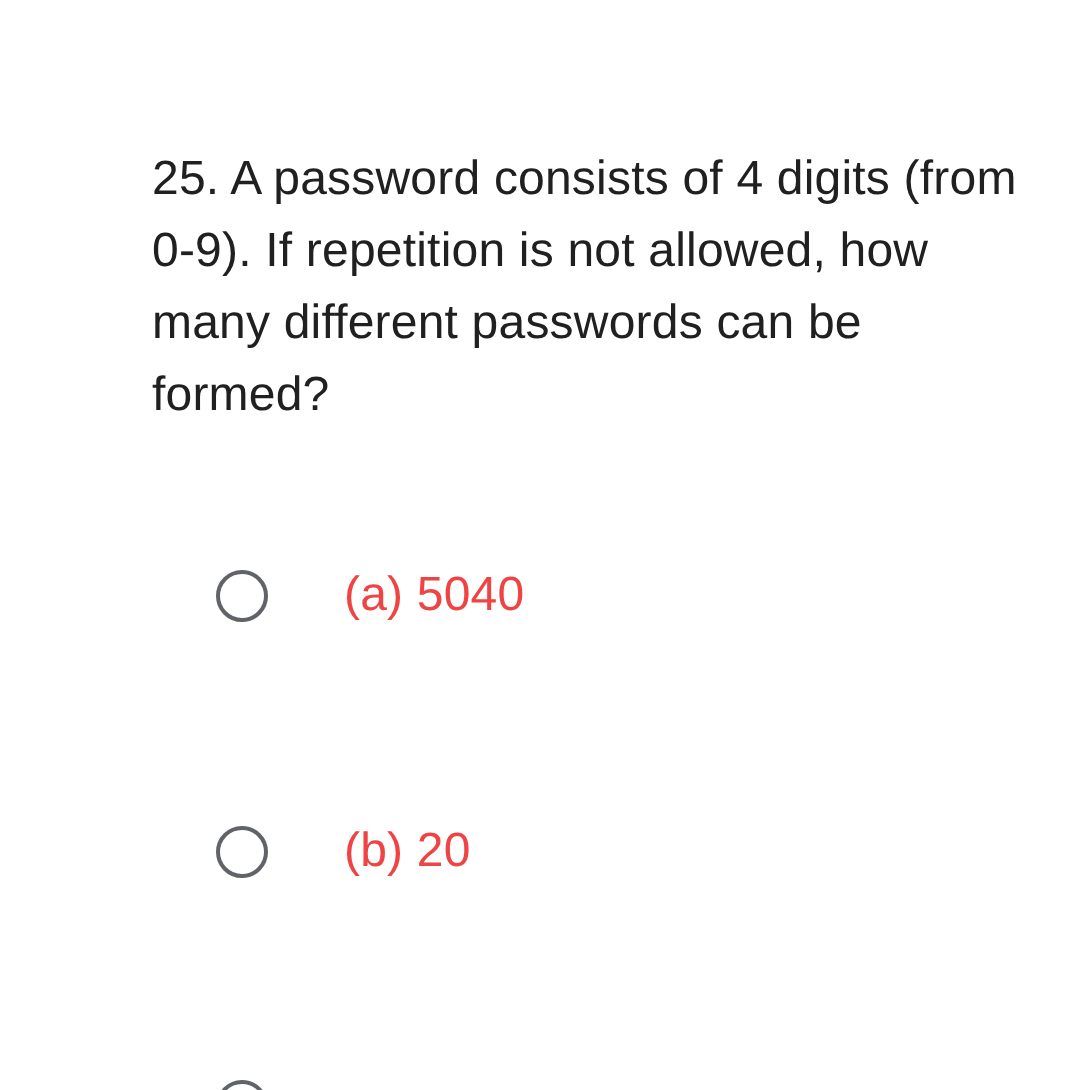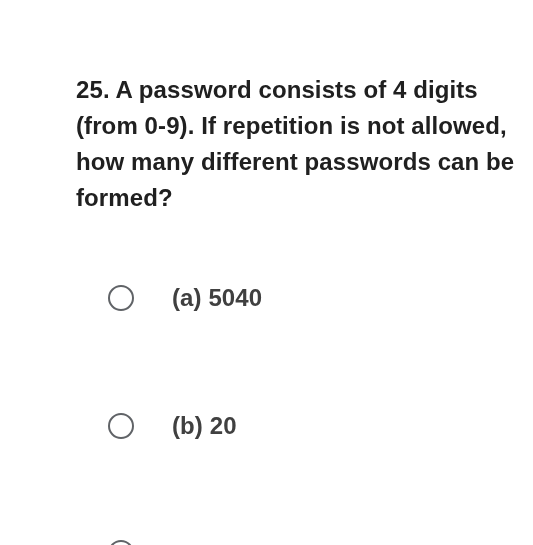--- a/index.html
+++ b/index.html
@@ -1,19 +1,18 @@
 <!DOCTYPE html>
 <html><head>
   <meta charset="utf-8">
   <style>
     * {
       margin: 16px;
       padding: 0;
       box-sizing: border-box;
-      font-weight: bold;
     }
     body {
       font-family: Arial, Helvetica, sans-serif;
       background: #ffffff;
       padding: 24px 28px;
       width: 533px;
       color: #202020;
     }
     .question-text {
       font-size: 24px;
@@ -36,21 +35,21 @@
       width: 26px;
       height: 26px;
       border: 2.5px solid #606367;
       border-radius: 50%;
       background: #ffffff;
       flex-shrink: 0;
       margin-right: 22px;
     }
     .option-label {
       font-size: 24px;
-      color: #404040;
+      color: #ef4444;
       letter-spacing: 0.1px;
     }
   </style>
 </head>
 <body>
 
 <div class="question-text">25. A password consists of 4 digits (from 0-9). If repetition is not allowed, how many different passwords can be formed?</div>
 
 <div class="options">
   <div class="option">

